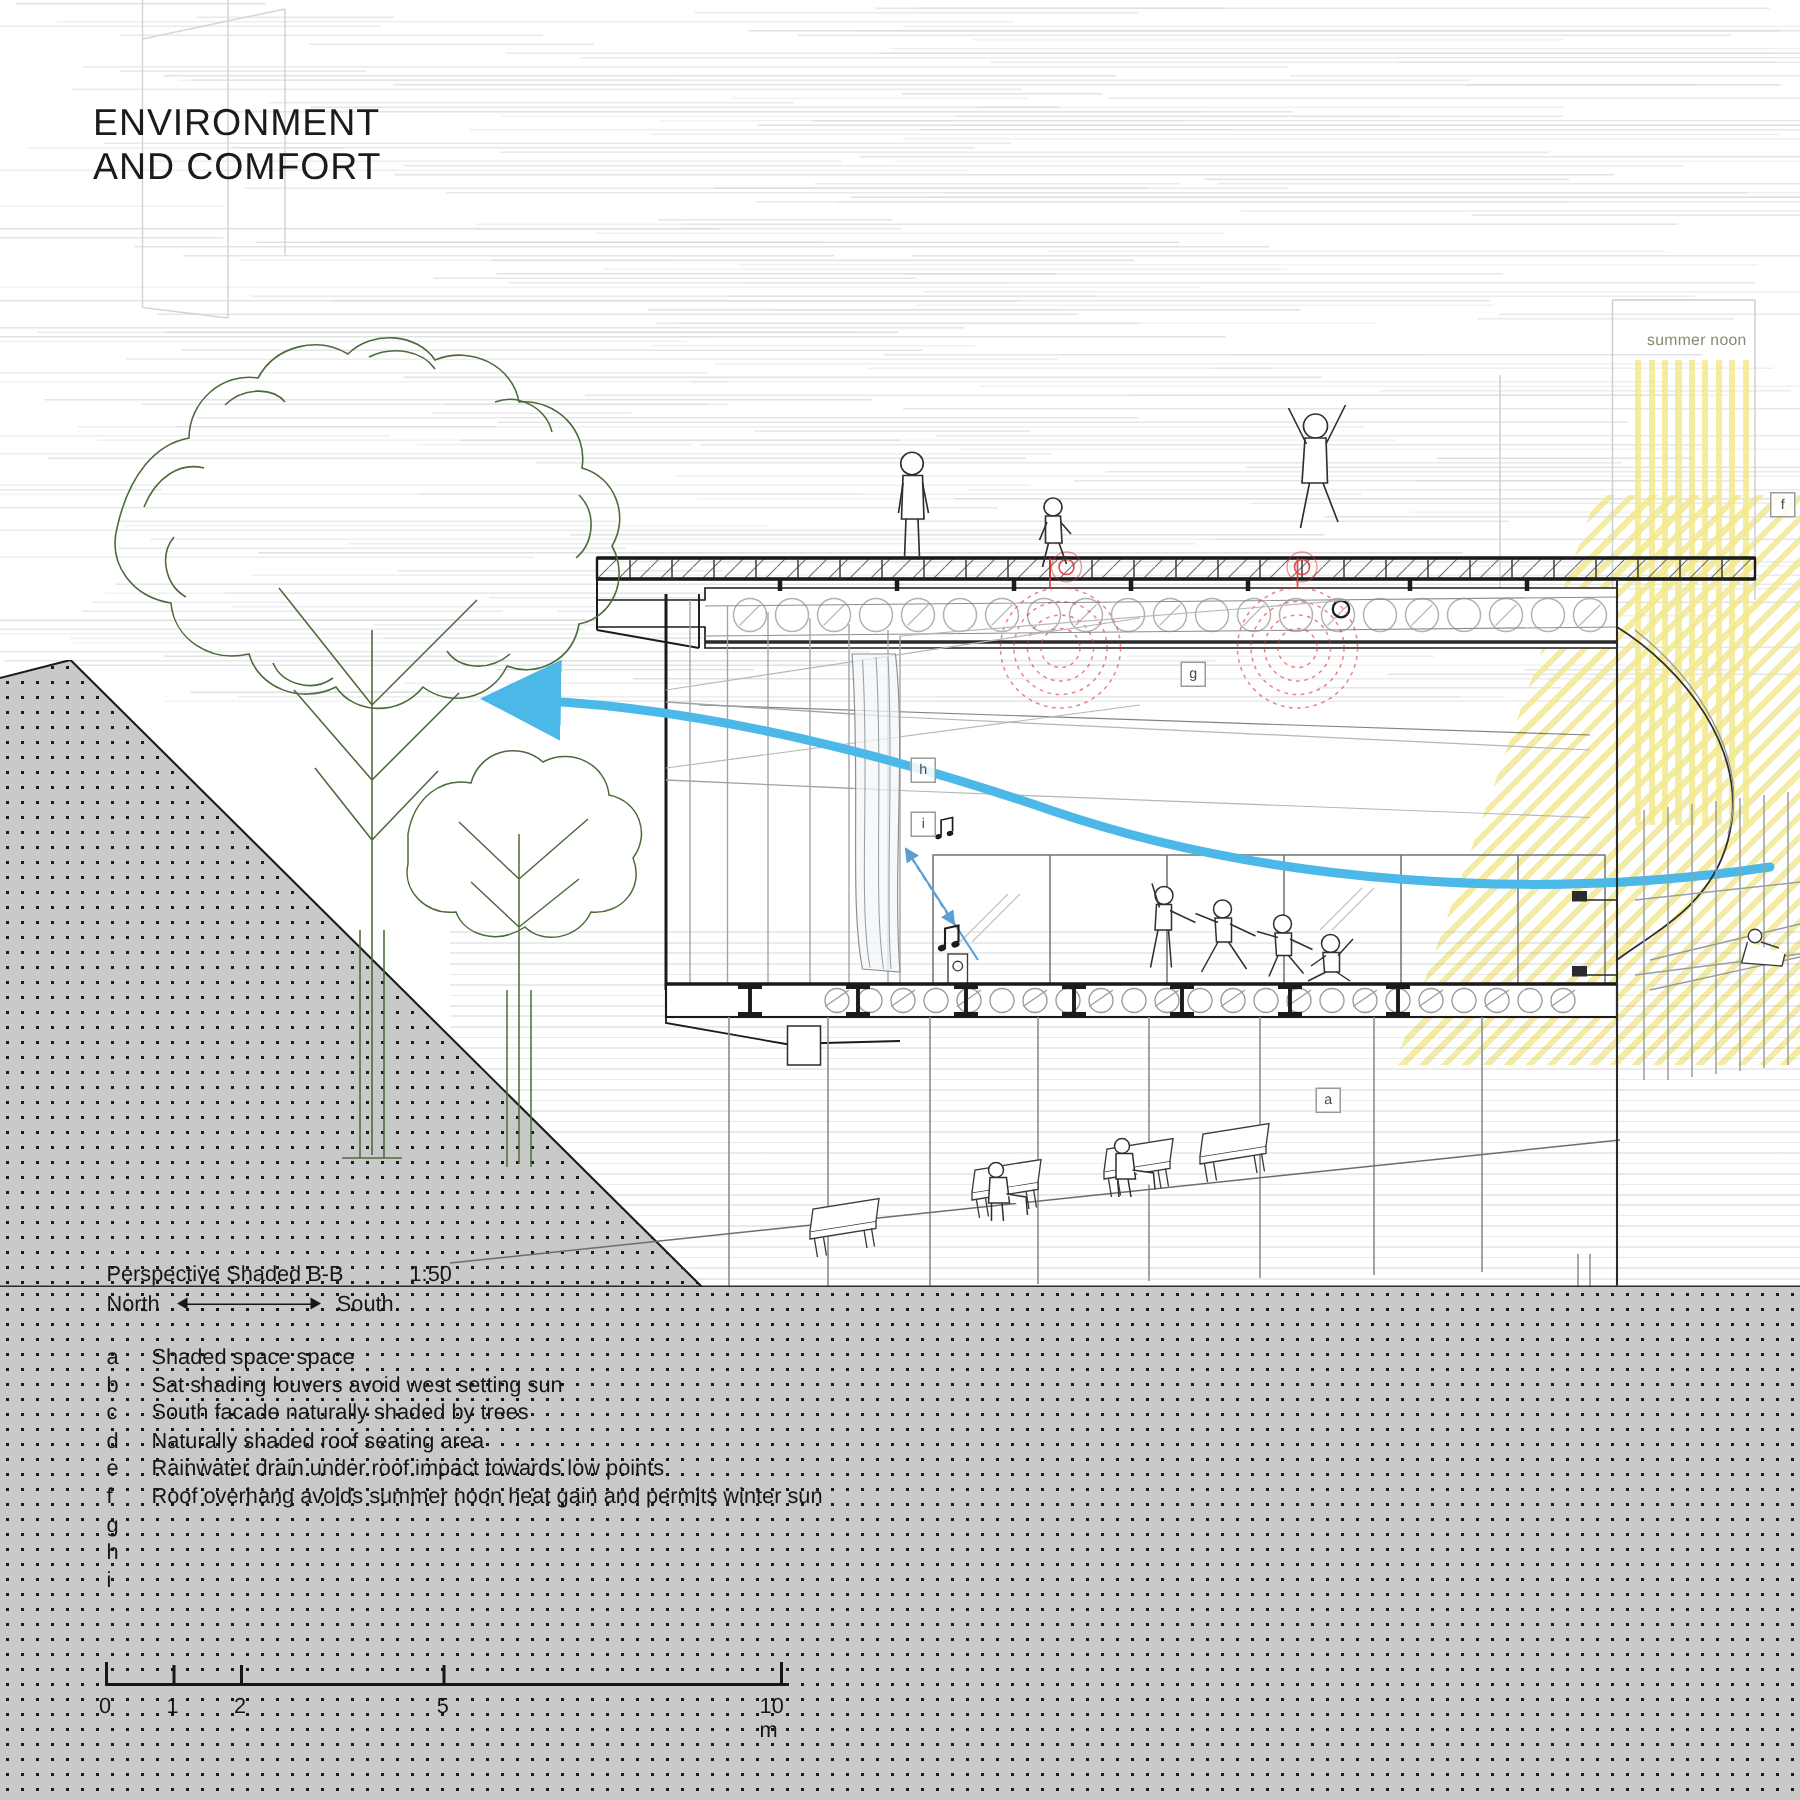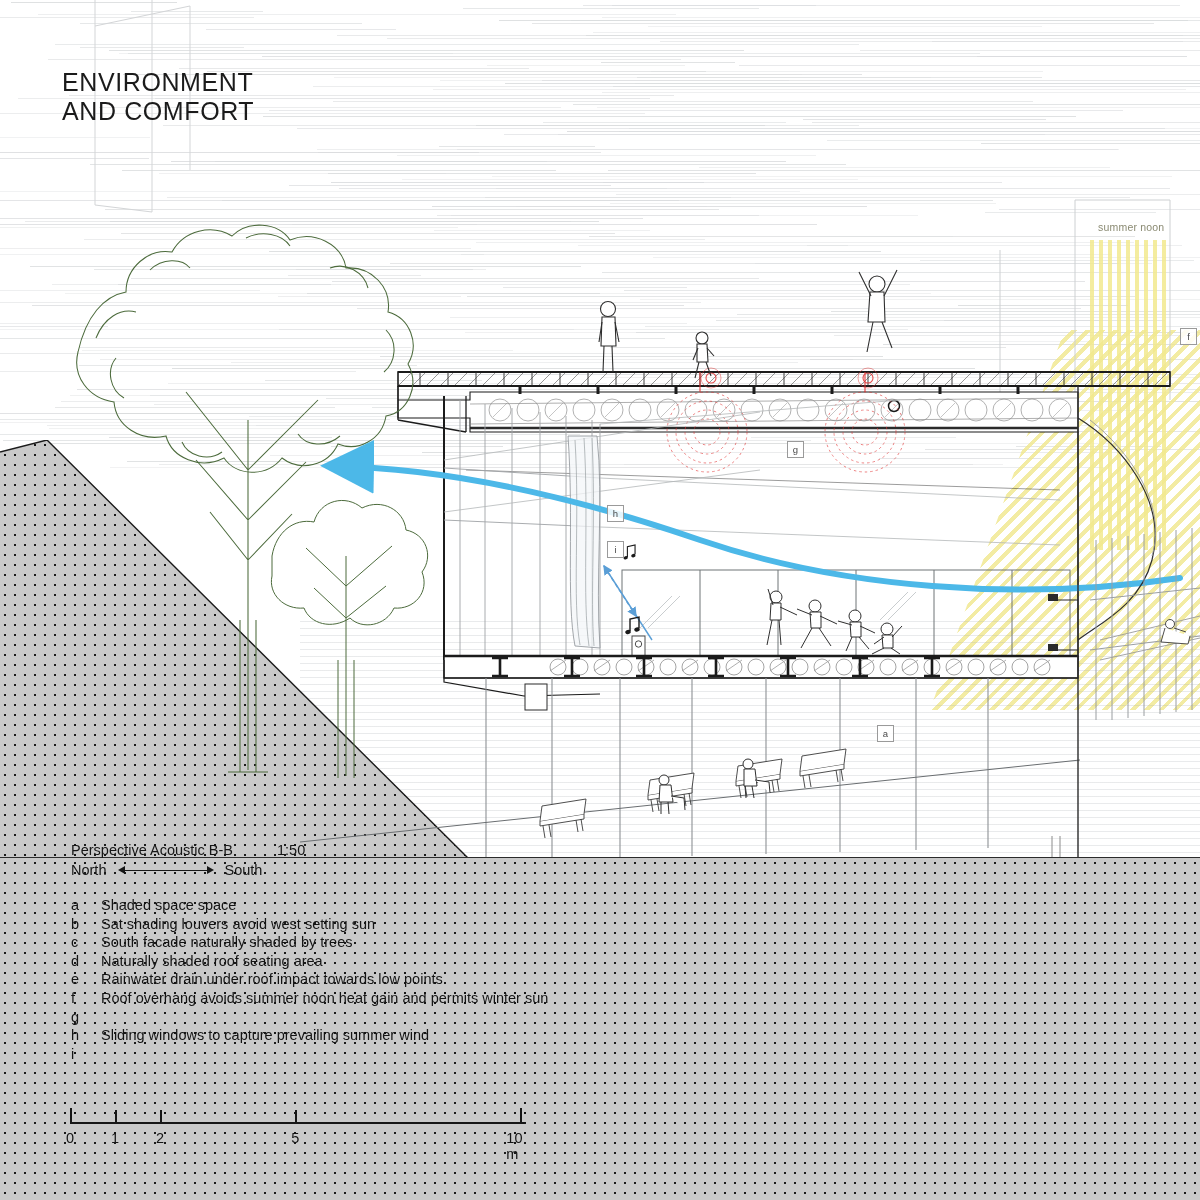--- a/index.html
+++ b/index.html
@@ -693,21 +693,21 @@
       <div class="mk" style="left: 787px; top: 441px;">g</div>
       <div class="mk" style="left: 607px; top: 505px;">h</div>
       <div class="mk" style="left: 607px; top: 541px;">i</div>
     </div>
 
   <div id="title">ENVIRONMENT
 AND COMFORT</div>
 
   <div id="caption">
     <div>
-      <span>Perspective Acoustic B-B</span>
+      <span>Perspective Shaded B-B</span>
       <span class="sc">1:50</span>
     </div>
     <div>
       <span>North</span>
       <span id="dirrow">
         <span class="ah ahl"></span><span class="ln"></span><span class="ah ahr"></span>
       </span>
       <span>South</span>
     </div>
   </div>
@@ -735,21 +735,20 @@
       </div>
       <div class="leg-row">
         <span class="leg-key">f</span>
         <span class="leg-txt">Roof overhang avoids summer noon heat gain and permits winter sun</span>
       </div>
       <div class="leg-row">
         <span class="leg-key">g</span>
       </div>
       <div class="leg-row">
         <span class="leg-key">h</span>
-        <span class="leg-txt">Sliding windows to capture prevailing summer wind</span>
       </div>
       <div class="leg-row">
         <span class="leg-key">i</span>
       </div>
     </div>
 
   <div id="scalebar">
     <div class="bar"></div>
   <div class="tk tall" style="left: 0px;"></div>
       <div class="lb" style="left: 0px;">0</div>

